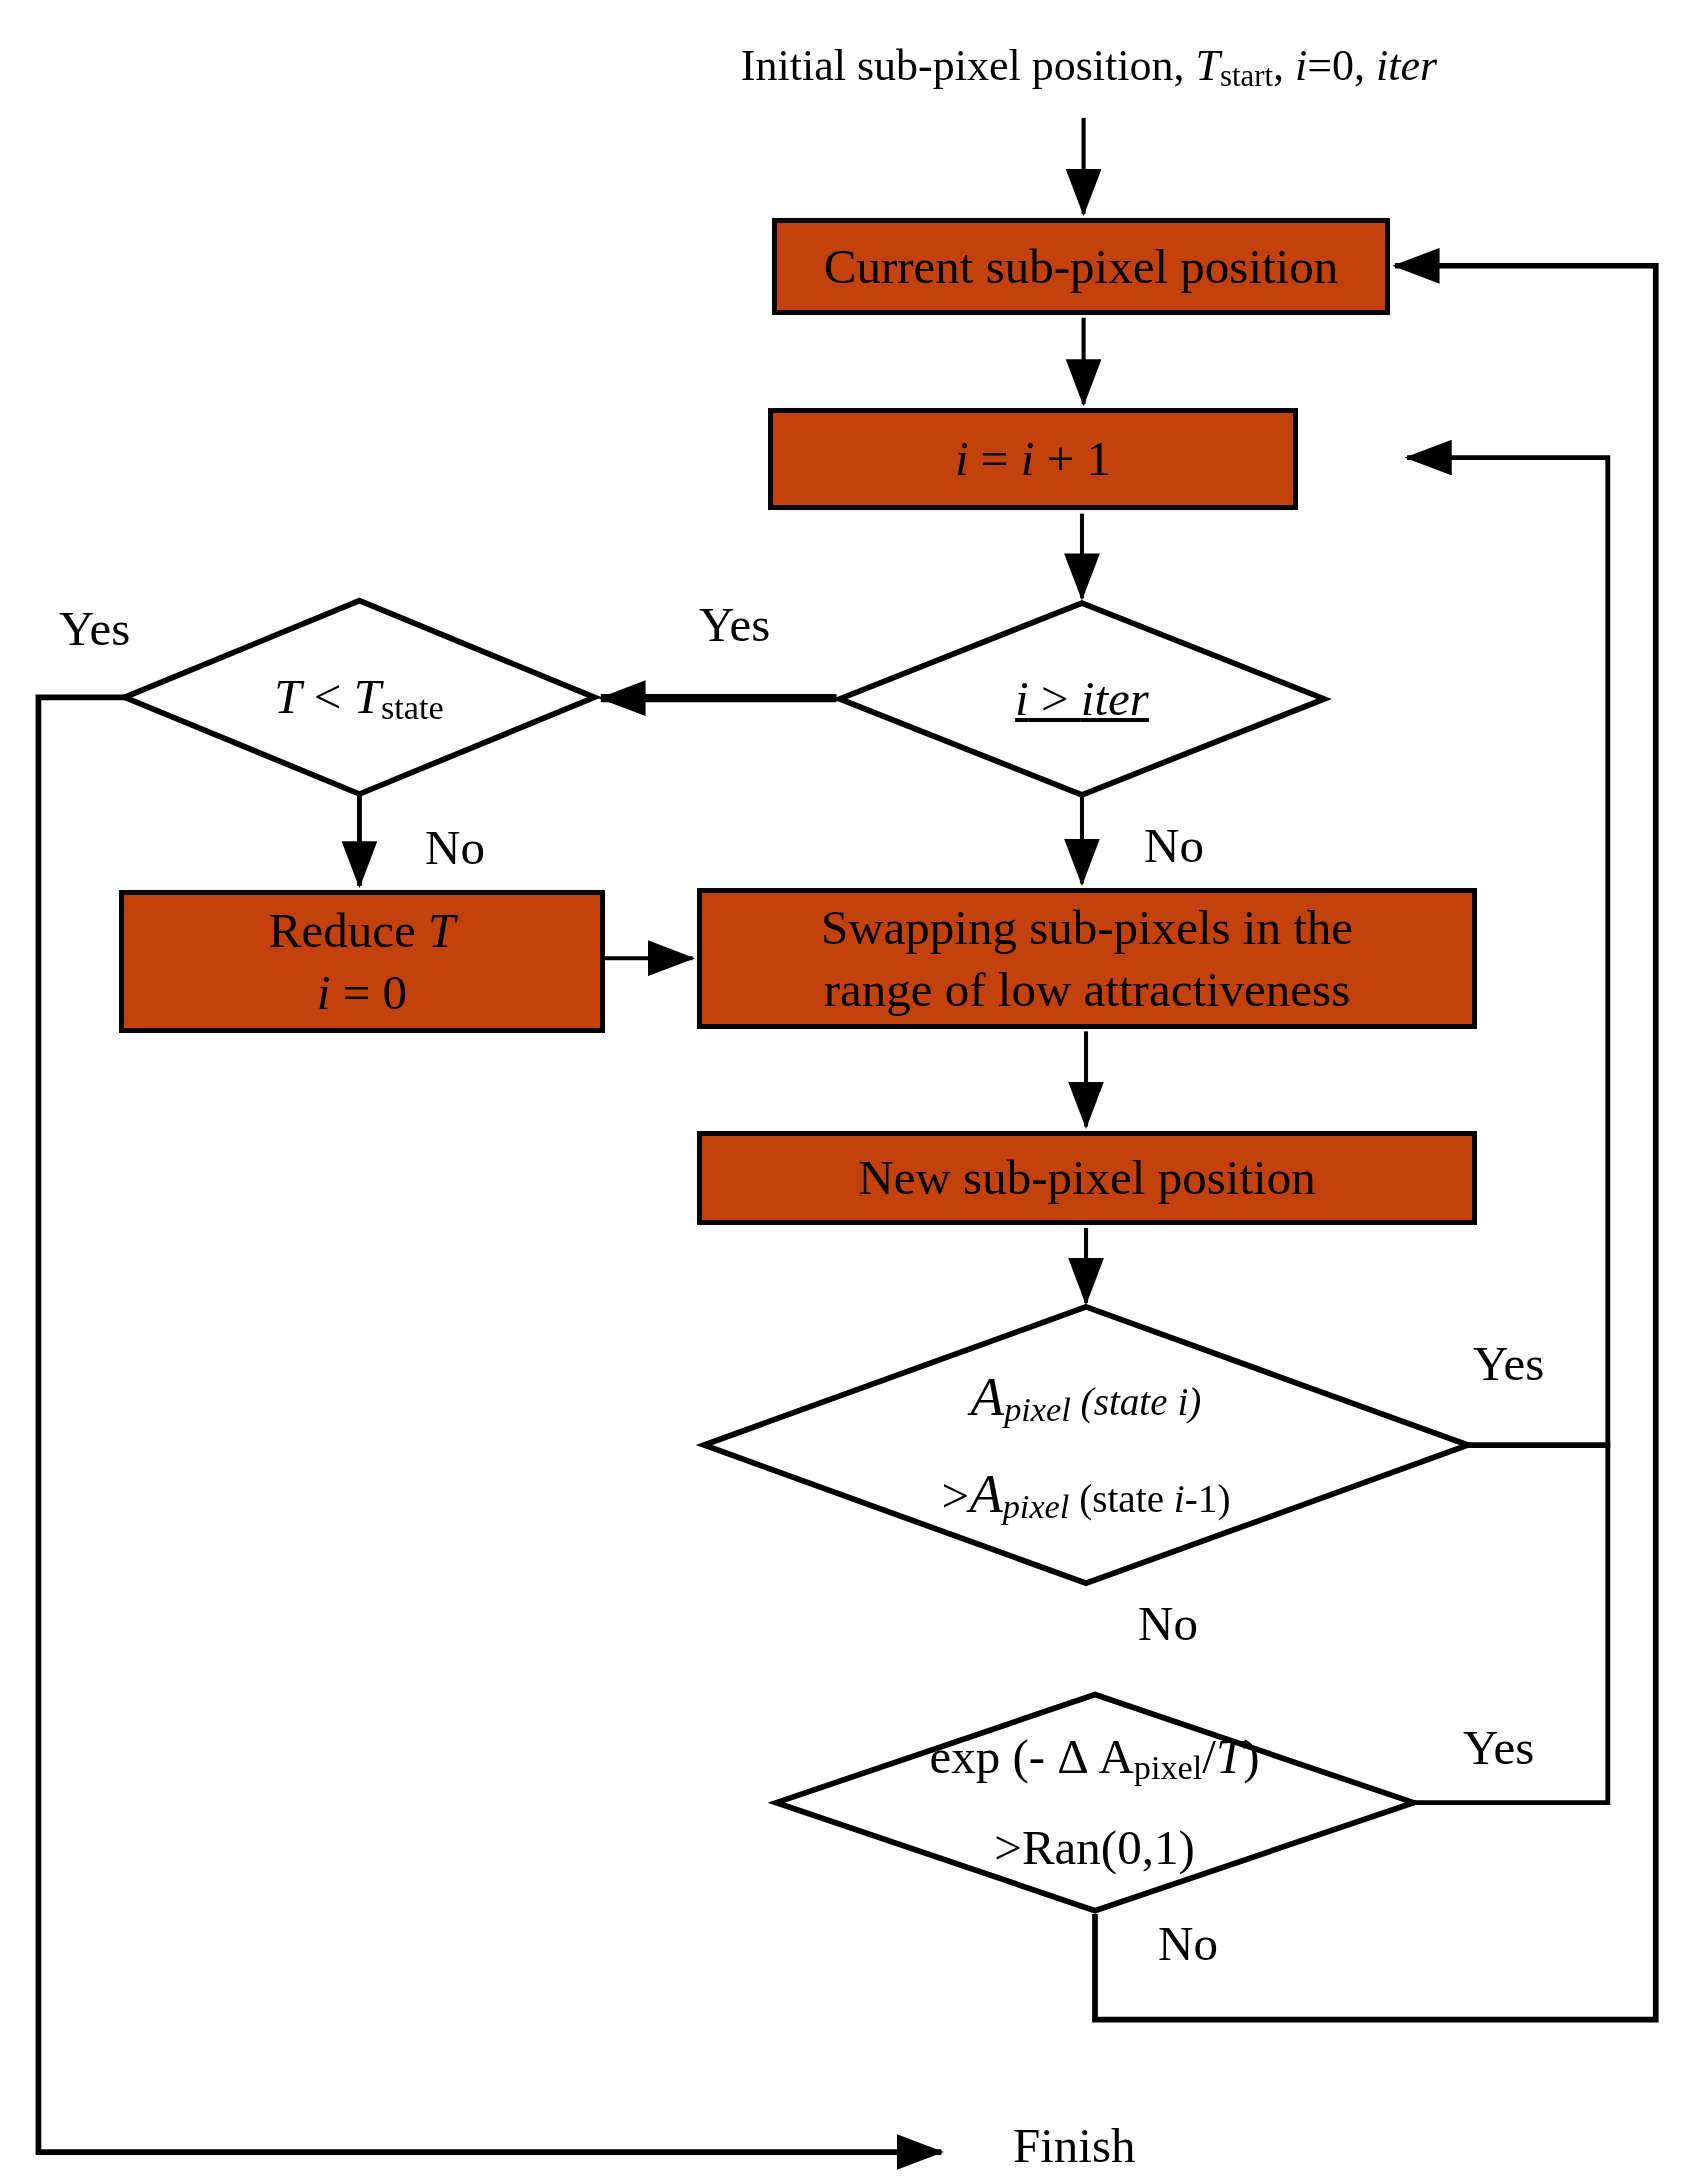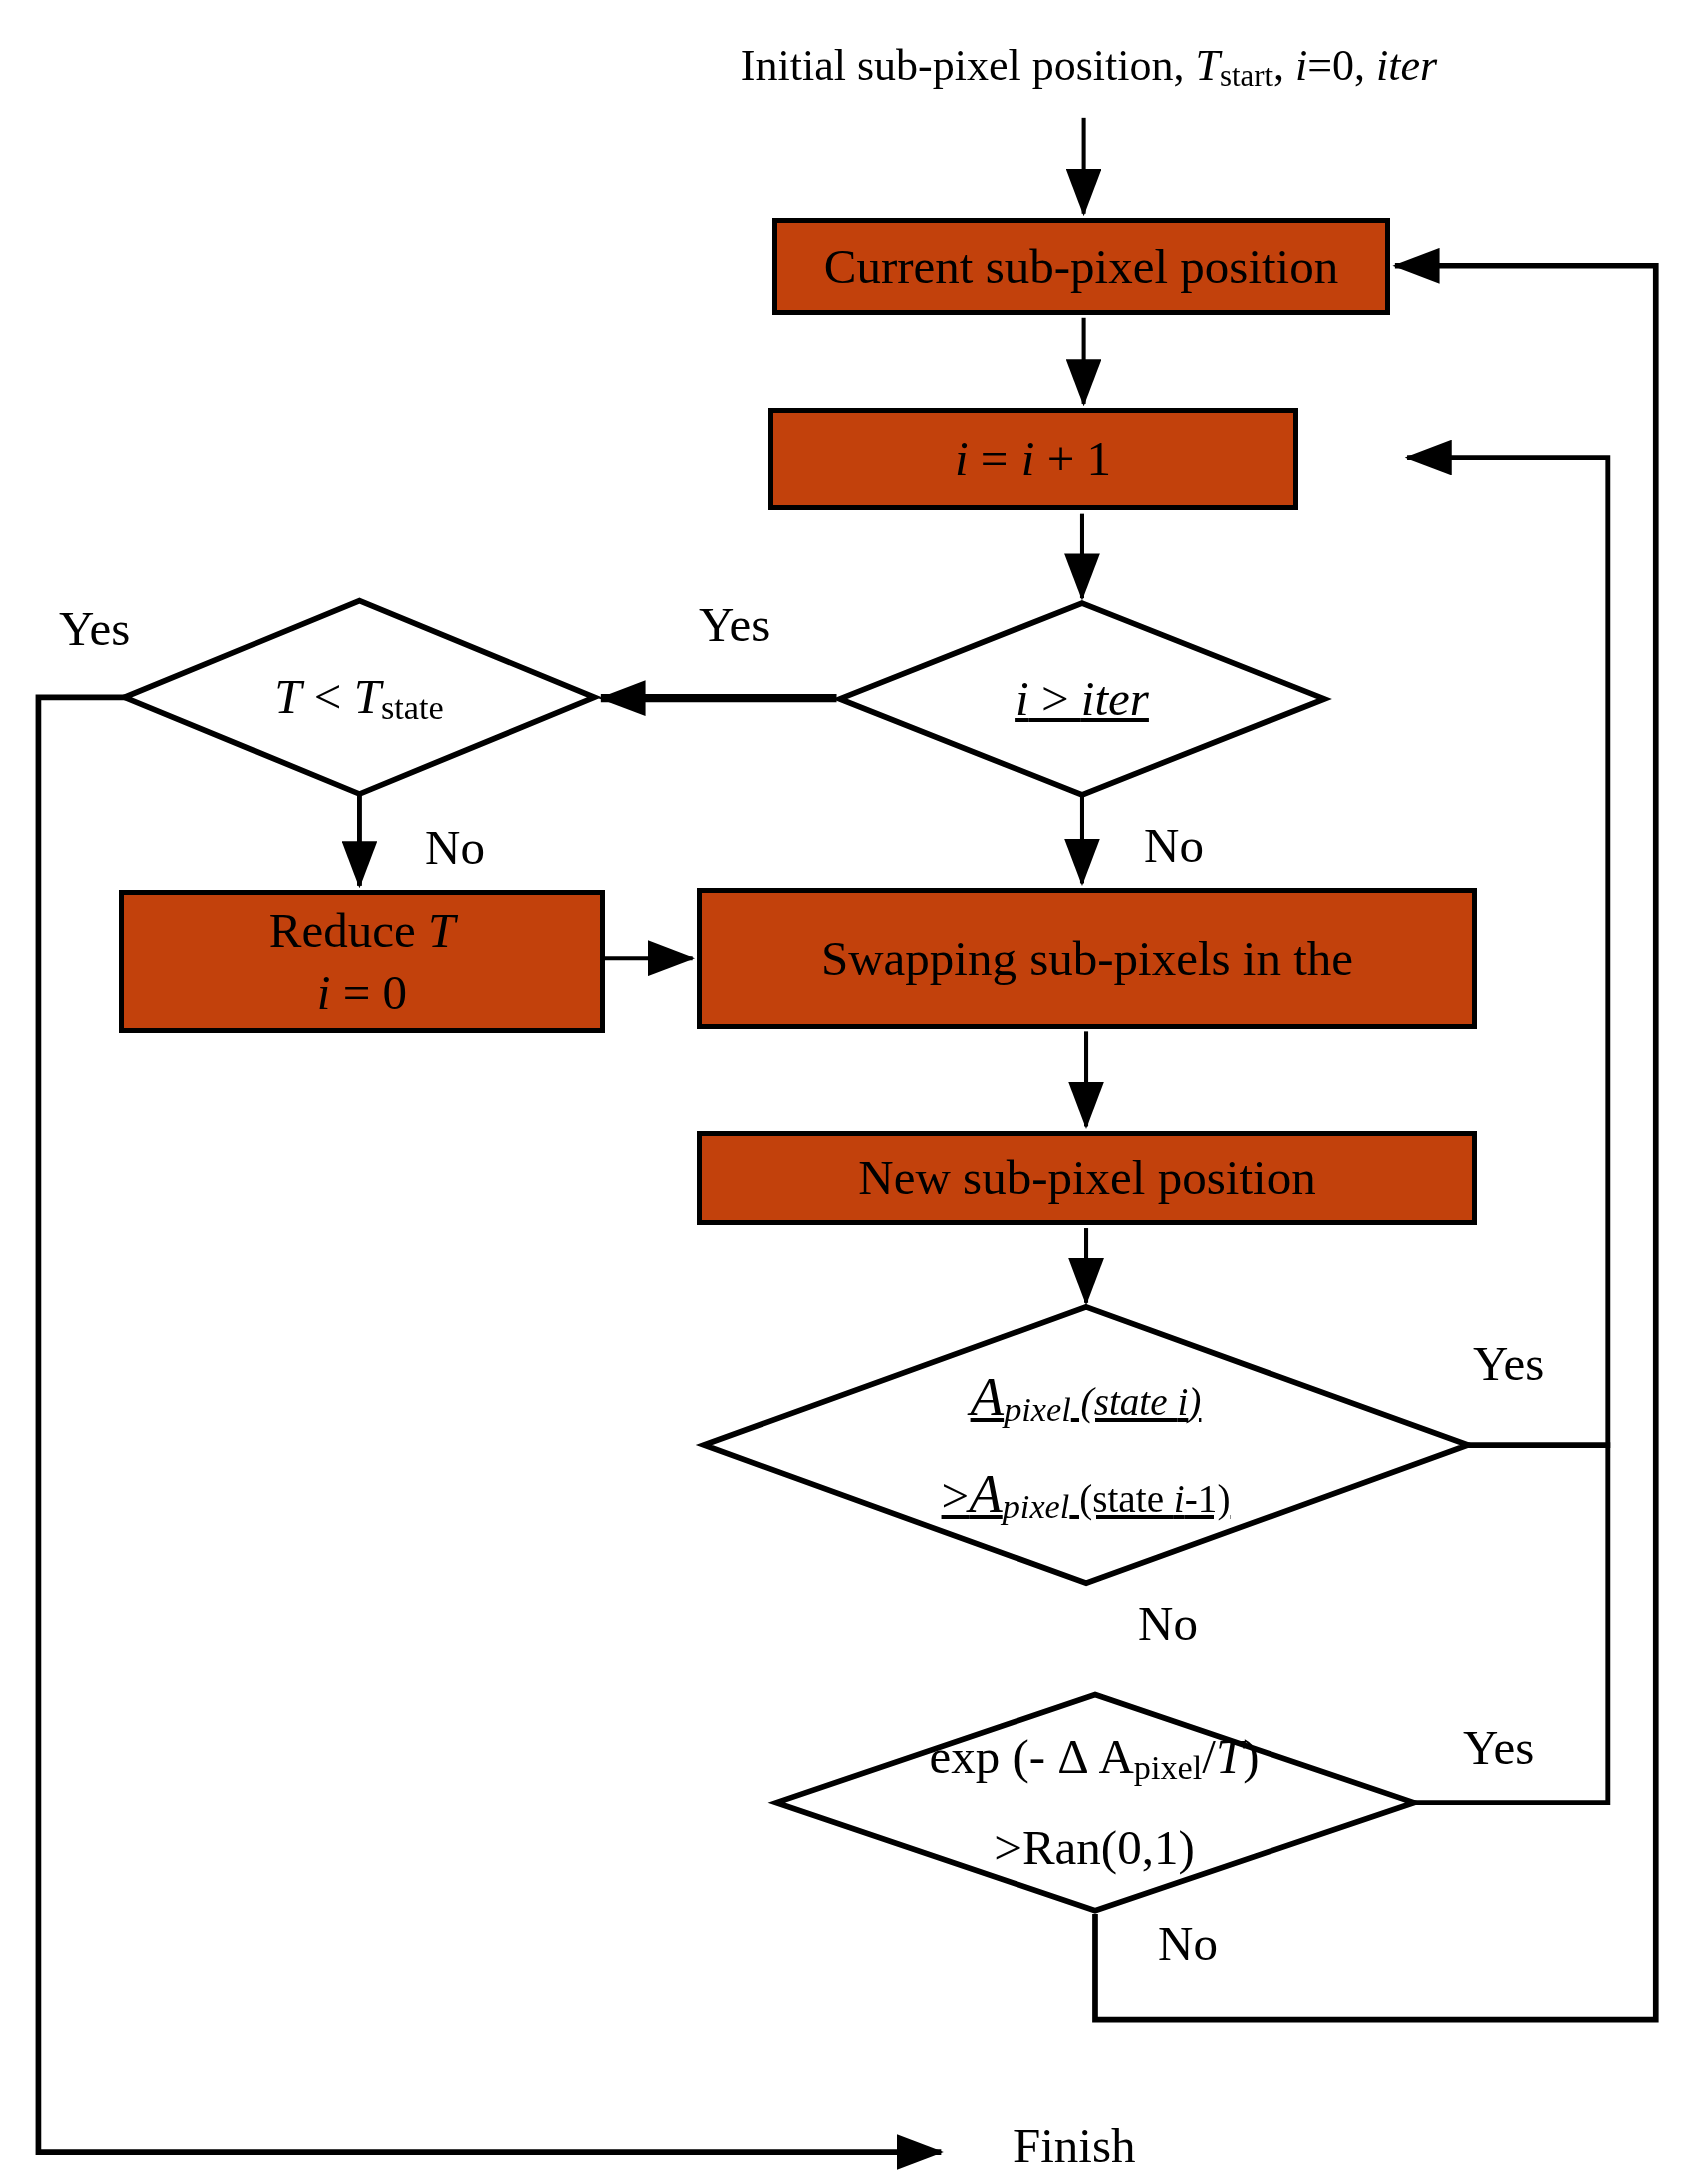--- a/index.html
+++ b/index.html
@@ -110,20 +110,21 @@
   </div>
 
   <div class="node-box" style="left:768px; top:408px; width:530px; height:102px;">
     <span>
       <span class="it">i</span><span> = </span><span class="it">i</span><span> + 1</span>
     </span>
   </div>
 
   <div class="node-box" style="left:697px; top:888px; width:780px; height:141px;">
     <span>Swapping sub-pixels in the</span>
+    <span>range of low attractiveness</span>
   </div>
 
   <div class="node-box" style="left:697px; top:1131px; width:780px; height:94px;">
     <span>New sub-pixel position</span>
   </div>
 
   <div class="node-box" style="left:119px; top:890px; width:486px; height:143px;">
     <span>
       <span>Reduce </span><span class="it">T</span>
     </span>
@@ -137,21 +138,21 @@
       <span class="it">i</span><span> &gt; </span><span class="it">iter</span>
     </span>
   </div>
 
   <div class="diamond-label" style="left:124px; top:601px; width:470px; height:193px;">
     <span>
       <span class="it">T</span><span> &lt; </span><span class="it">T</span><span class="sub">state</span>
     </span>
   </div>
 
-  <div class="diamond-label" style="left:704px; top:1307px; width:764px; height:276px; gap:31px;text-decoration:underline;">
+  <div class="diamond-label" style="left:704px; top:1307px; width:764px; height:276px; gap:31px;">
     <span>
       <span class="varA">A</span><span class="subit">pixel</span><span class="small it"> (state </span><span class="small it">i</span><span class="small it">)</span>
     </span>
     <span>
       <span>&gt;</span><span class="varA">A</span><span class="subit">pixel</span><span class="small"> (state </span><span class="small it">i</span><span class="small">-1)</span>
     </span>
   </div>
 
   <div class="diamond-label" style="left:776px; top:1695px; width:637px; height:216px; gap:32px;">
     <span>

